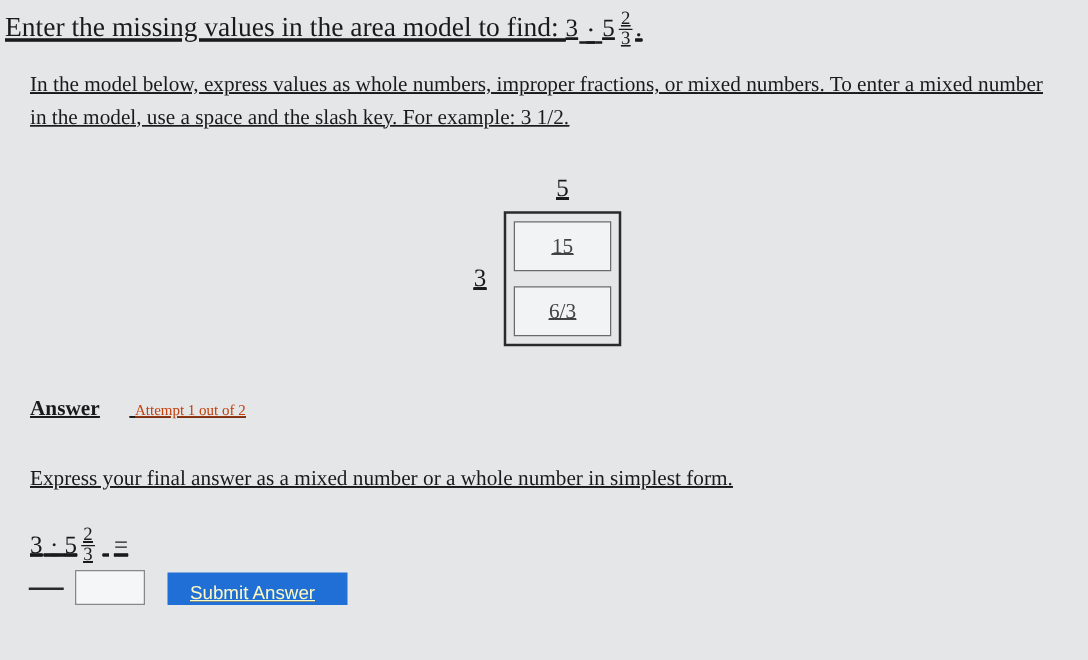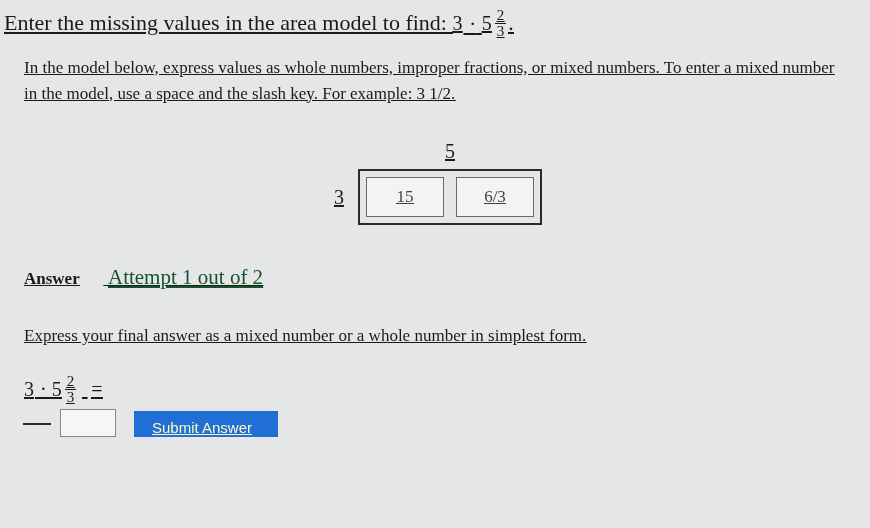--- a/index.html
+++ b/index.html
@@ -51,38 +51,39 @@
     width: 30px;
     text-align: center;
     font-size: 20px;
     padding-right: 8px;
   }
   .outer-box {
     border: 2px solid #2a2a2a;
     padding: 6px;
     display: flex;
     gap: 12px;
+    flex-direction: column;
   }
   .cell {
     width: 78px;
     height: 40px;
     border: 1px solid #6a6a6a;
     background: #f2f3f4;
     display: flex;
     align-items: center;
     justify-content: center;
     font-size: 17px;
     color: #444;
   }
   .answer-header {
     padding: 0 24px;
     font-size: 17px;
   }
   .answer-header b { font-weight: 700; margin-right: 24px; }
-  .attempt { color: #14532d; font-size: 21px; }
+  .attempt { color: #c2410c; font-size: 12px; }
   .final-instruction {
     font-size: 17px;
     padding: 36px 24px 10px 24px;
   }
   .according {
     font-size: 20px;
     padding: 18px 24px 0 24px;
     display: flex;
     align-items: center;
     gap: 4px;

